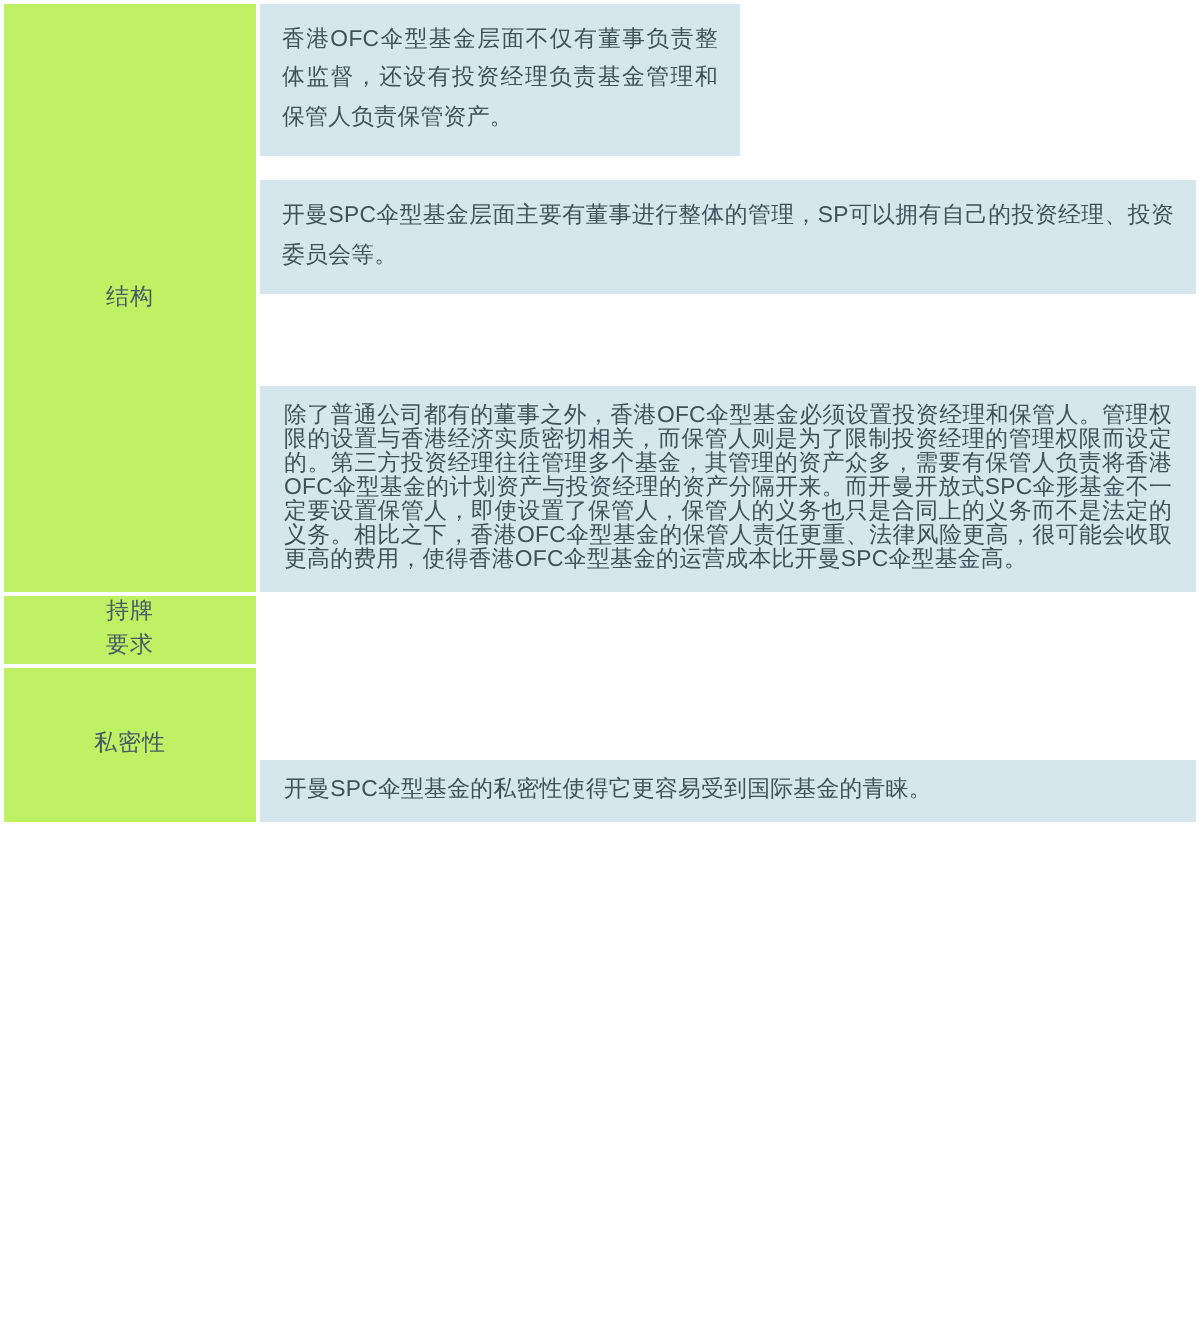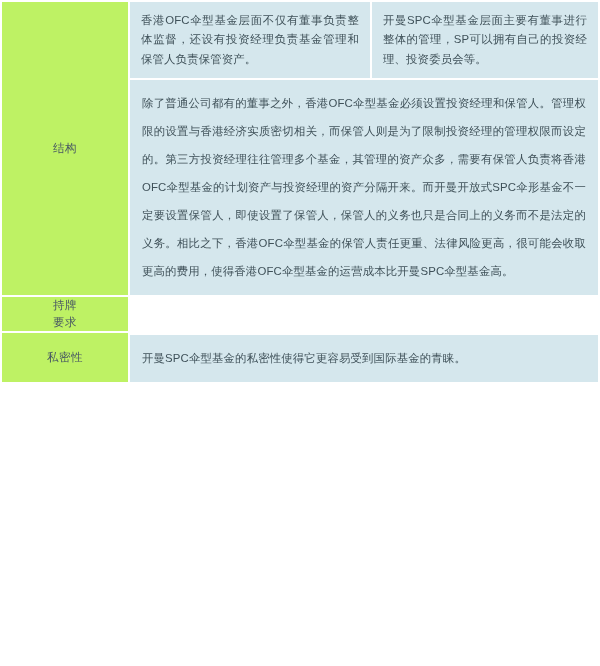--- a/index.html
+++ b/index.html
@@ -58,21 +58,21 @@
 
   
   .row-body {
     flex: 1;
     display: flex;
     flex-direction: column;
   }
 
   .split-block {
     display: flex;
-    flex-direction: row;
+    flex-direction: column;
     width: 100%;
   }
 
   .cell {
     background: #d5e7ed;
     color: #3f5159;
     font-size: 11.4px;
     line-height: 19.4px;
     padding: 9px 11px 9px 11px;
     box-sizing: border-box;
@@ -84,34 +84,36 @@
   .cell-hk {
     width: 242px;
     min-width: 242px;
     border-right: 2px solid #ffffff;
   }
 
   .cell-ky {
     flex: 1;
     display: flex;
     align-items: flex-start;
+    margin-top: 12px;
   }
   .cell-ky.vcenter { align-items: center; }
 
   .full-block {
     background: #d5e7ed;
     color: #3f5159;
     font-size: 11.4px;
-    line-height: 28px;
+    line-height: 12px;
     padding: 9px 12px 10px 12px;
     box-sizing: border-box;
     border-top: 2px solid #ffffff;
     text-align: justify;
     text-justify: inter-ideograph;
     letter-spacing: 0.15px;
+    margin-top: 44px;
   }
 
   
   .watermark {
     position: absolute;
     right: 6px;
     bottom: 14px;
     font-size: 29px;
     line-height: 1;
     color: rgba(255,255,255,0.72);

